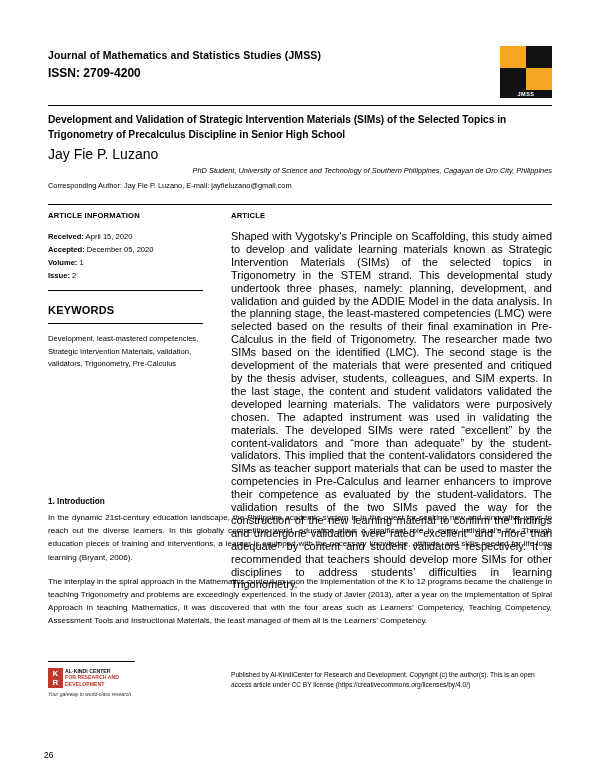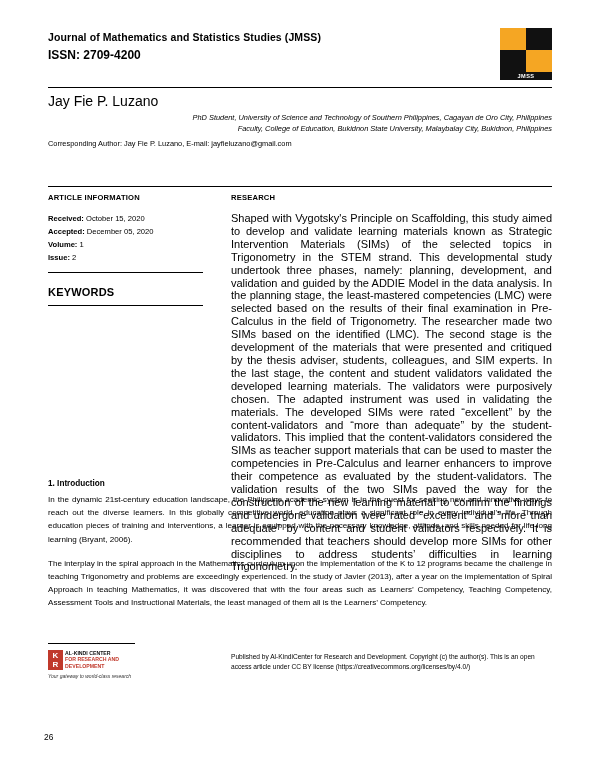--- a/index.html
+++ b/index.html
@@ -14,20 +14,21 @@
     color: #000000;
     position: relative;
     overflow: hidden;
   }
   .page {
     position: relative;
     width: 600px;
     height: 608px;
     padding: 0;
     box-sizing: border-box;
+    margin-top: 18px;
   }
 
   
   .header {
     position: absolute;
     left: 48px;
     top: 30px;
     width: 504px;
   }
   .journal-title {
@@ -284,57 +285,58 @@
     <div class="q q1"></div>
     <div class="q q2"></div>
     <div class="q q3"></div>
     <div class="q q4"></div>
     <div class="cap">JMSS</div>
   </div>
 
   <div class="rule rule-1"></div>
 
   <div class="title-block">
+    <div class="paper-title">Development and Validation of Strategic Intervention Materials (SIMs) of the Selected Topics in Trigonometry of Precalculus Discipline in Senior High School</div>
     <div class="author">Jay Fie P. Luzano</div>
     <div class="affil">PhD Student, University of Science and Technology of Southern Philippines, Cagayan de Oro City, Philippines</div>
-    <div class="affil">Faculty, College of Education, Bukidnon State University, Malaybalay City, Bukidnon, Philippines</div>
     <div class="corr">Corresponding Author: Jay Fie P. Luzano, E-mail: jayfieluzano@gmail.com</div>
   </div>
 
   <div class="rule rule-2"></div>
 
   <div class="info-area">
 
     <div class="col-left">
       <div class="sec-head">ARTICLE INFORMATION</div>
 
       <div class="meta-line">
         <b>Received:</b>
-        <span>October 15, 2020</span>
+        <span>April 15, 2020</span>
       </div>
       <div class="meta-line">
         <b>Accepted:</b>
         <span>December 05, 2020</span>
       </div>
       <div class="meta-line">
         <b>Volume:</b>
         <span>1</span>
       </div>
       <div class="meta-line">
         <b>Issue:</b>
         <span>2</span>
       </div>
 
       <div class="kw-rule-top"></div>
       <div class="kw-head">KEYWORDS</div>
       <div class="kw-rule-bot"></div>
+      <div class="kw-body">Development, least-mastered competencies, Strategic Intervention Materials, validation, validators, Trigonometry, Pre-Calculus</div>
     </div>
 
     <div class="col-right">
-      <div class="sec-head">RESEARCH</div>
+      <div class="sec-head">ARTICLE</div>
       <div class="abstract-body">Shaped with Vygotsky's Principle on Scaffolding, this study aimed to develop and validate learning materials known as Strategic Intervention Materials (SIMs) of the selected topics in Trigonometry in the STEM strand. This developmental study undertook three phases, namely: planning, development, and validation and guided by the ADDIE Model in the data analysis. In the planning stage, the least-mastered competencies (LMC) were selected based on the results of their final examination in Pre-Calculus in the field of Trigonometry. The researcher made two SIMs based on the identified (LMC). The second stage is the development of the materials that were presented and critiqued by the thesis adviser, students, colleagues, and SIM experts. In the last stage, the content and student validators validated the developed learning materials. The validators were purposively chosen. The adapted instrument was used in validating the materials. The developed SIMs were rated “excellent” by the content-validators and “more than adequate” by the student-validators. This implied that the content-validators considered the SIMs as teacher support materials that can be used to master the competencies in Pre-Calculus and learner enhancers to improve their competence as evaluated by the student-validators. The validation results of the two SIMs paved the way for the construction of the new learning material to confirm the findings and undergone validation were rated “excellent” and “more than adequate” by content and student validators respectively. It is recommended that teachers should develop more SIMs for other disciplines to address students’ difficulties in learning Trigonometry.</div>
     </div>
 
   </div>
 
   <div class="body-area">
     <div class="h1">1. Introduction</div>
     <div class="para">In the dynamic 21st-century education landscape, the Philippine academic system is in the quest for seeking new and innovative ways to reach out the diverse learners. In this globally competitive world, education plays a significant role in every individual's life. Through education pieces of training and interventions, a learner is equipped with the necessary knowledge, attitude, and skills needed for life-long learning (Bryant, 2006).</div>
     <div class="para">The interplay in the spiral approach in the Mathematics curriculum upon the implementation of the K to 12 programs became the challenge in teaching Trigonometry and problems are exceedingly experienced. In the study of Javier (2013), after a year on the implementation of Spiral Approach in teaching Mathematics, it was discovered that with the four areas such as Learners’ Competency, Teaching Competency, Assessment Tools and Instructional Materials, the least managed of them all is the Learners’ Competency.</div>
   </div>

